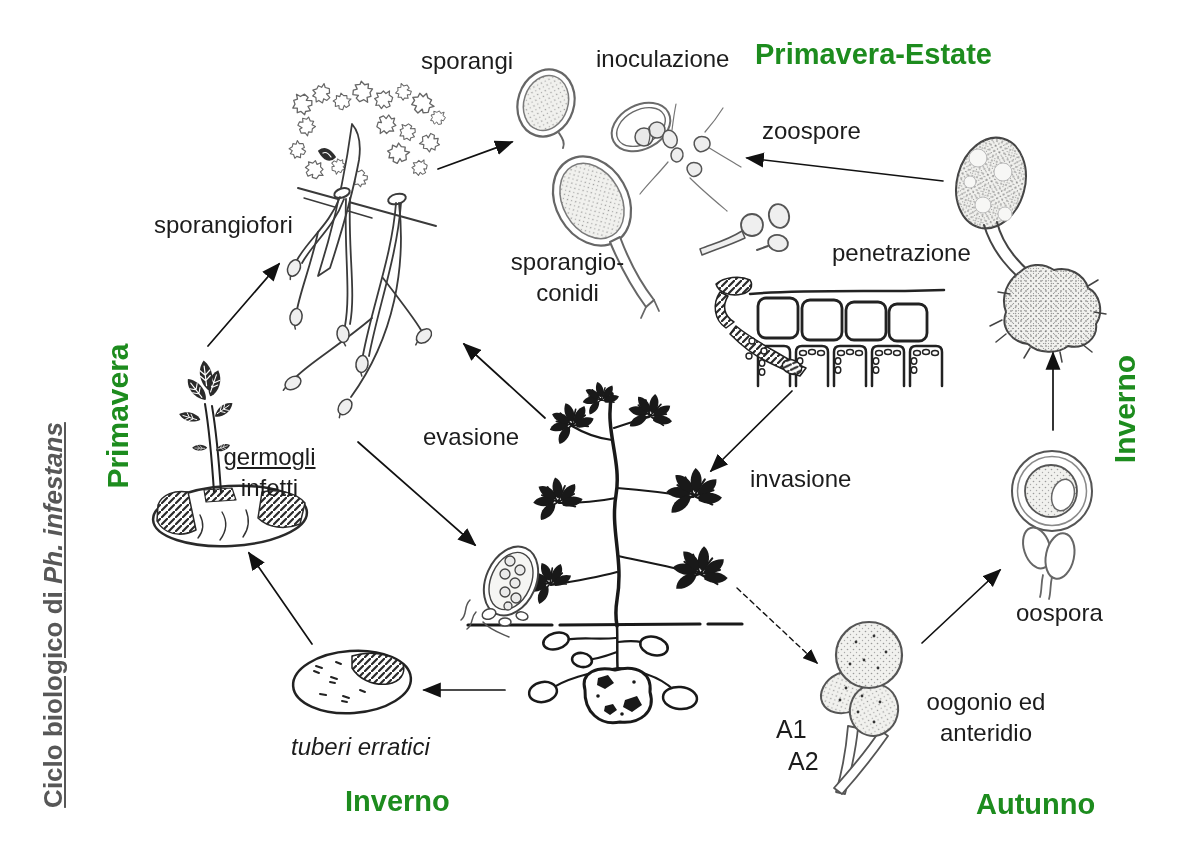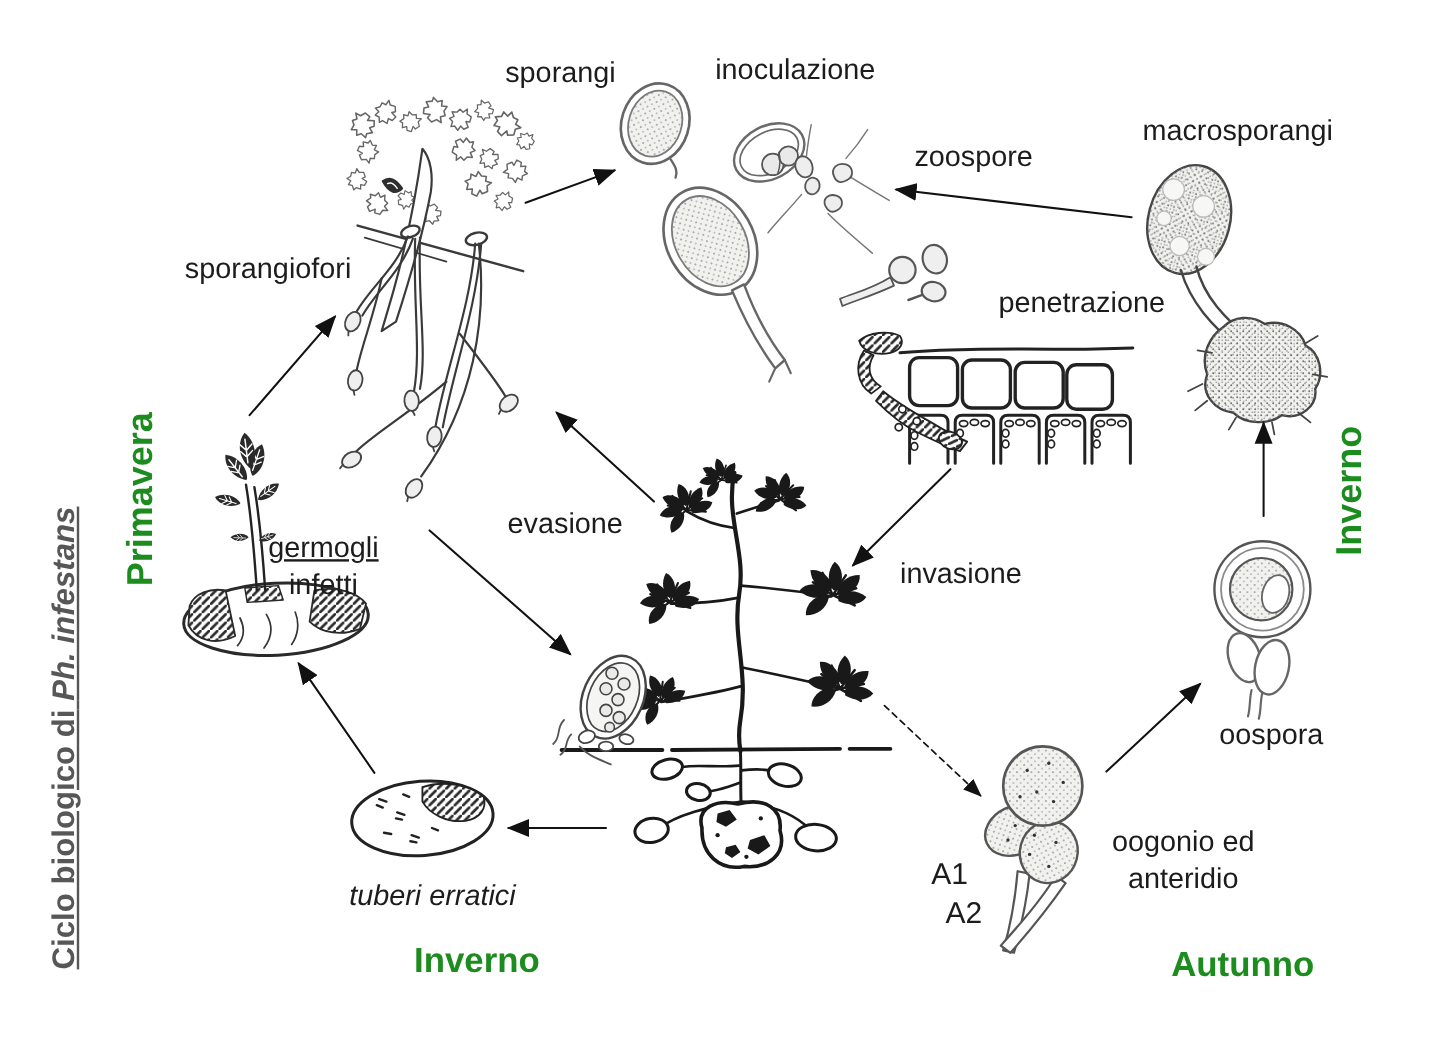--- a/index.html
+++ b/index.html
@@ -326,23 +326,24 @@
     <path d="M1053,430 L1053,353" marker-end="url(#ah)"></path>
     <path d="M922,643 L1000,570" marker-end="url(#ah)"></path>
     <path d="M737,588 L817,663" stroke-dasharray="5 4" stroke-width="1.4" marker-end="url(#ah)"></path>
     <path d="M505,690 L424,690" marker-end="url(#ah)"></path>
     <path d="M312,644 L249,553" marker-end="url(#ah)"></path>
   </g>
 </svg>
 
 <div class="lbl" style="left:421px;top:47px;">sporangi</div>
 <div class="lbl" style="left:596px;top:45px;">inoculazione</div>
+<div class="lbl green" style="left:755px;top:37px;">Primavera-Estate</div>
 <div class="lbl" style="left:762px;top:117px;">zoospore</div>
-<div class="lbl" style="left:952px;top:96px;">macrosporangi</div>
 <div class="lbl" style="left:154px;top:211px;">sporangiofori</div>
+<div class="lbl block" style="left:500px;top:247px;width:135px;"><span>sporangio-</span><br><span>conidi</span></div>
 <div class="lbl" style="left:832px;top:239px;">penetrazione</div>
 <div class="lbl" style="left:423px;top:423px;">evasione</div>
 <div class="lbl" style="left:750px;top:465px;">invasione</div>
 <div class="lbl block" style="left:202px;top:442px;width:135px;"><span class="u">germogli</span><br><span>infetti</span></div>
 <div class="lbl" style="left:1016px;top:599px;">oospora</div>
 <div class="lbl block" style="left:918px;top:687px;width:136px;"><span>oogonio ed</span><br><span>anteridio</span></div>
 <div class="lbl a12" style="left:776px;top:714px;">A1</div>
 <div class="lbl a12" style="left:788px;top:746px;">A2</div>
 <div class="lbl" style="left:291px;top:733px;font-style:italic;">tuberi erratici</div>
 <div class="lbl green" style="left:345px;top:784px;">Inverno</div>

